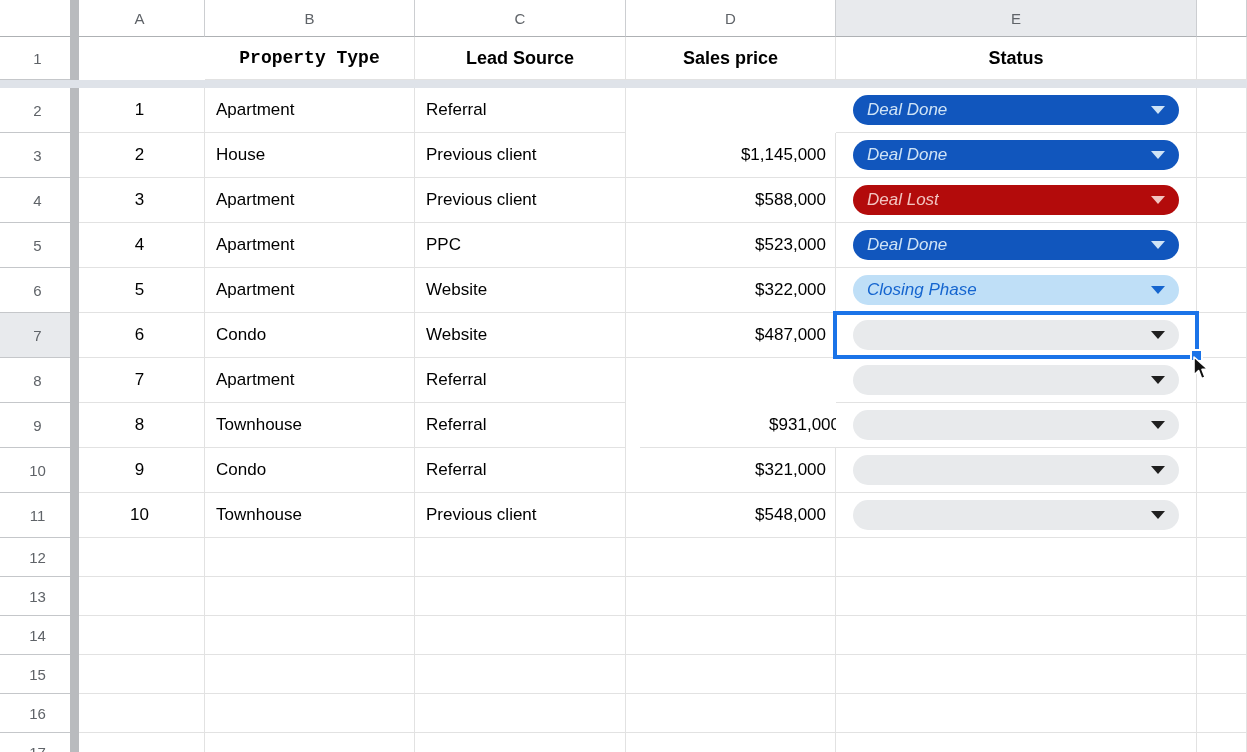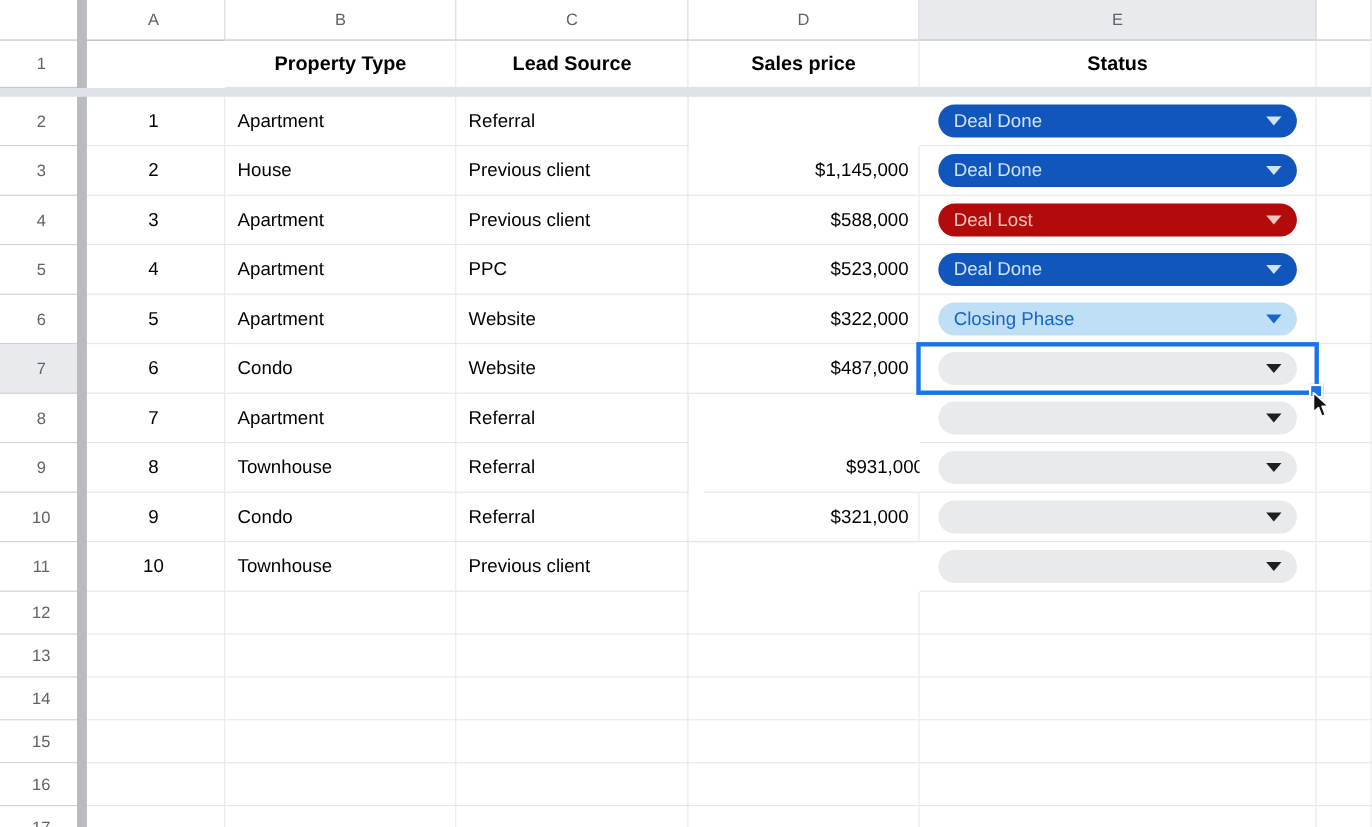--- a/index.html
+++ b/index.html
@@ -24,21 +24,21 @@
   .sel-head{background:#e8eaed;}
   .h1{font-weight:bold;font-size:18px;justify-content:center;}
   .a-center{justify-content:center;}
   .a-left{padding-left:11px;}
   .a-right{justify-content:flex-end;padding-right:9px;}
   .chip-cell{padding:0 17px;}
   .chip{
     height:30px;border-radius:15px;display:flex;align-items:center;
     flex:1 1 auto;min-width:0;padding:0 14px;font-size:17px;cursor:default;
   }
-  .chip-label{overflow:hidden;white-space:nowrap;}
+  .chip-label{overflow:hidden;white-space:nowrap;font-style:italic;}
   .chip-arrow{
     margin-left:auto;width:0;height:0;flex:0 0 auto;
     border-left:7px solid transparent;border-right:7px solid transparent;
     border-top:8px solid currentColor;
   }
   .freeze-col{position:absolute;left:70px;top:0;width:9px;height:752px;background:#b9bbbe;z-index:3;}
   .freeze-row{position:absolute;left:0;top:80px;width:1247px;height:8px;background:#dfe3e9;z-index:3;}
   .sel-border{
     position:absolute;left:833px;top:311px;width:366px;height:48px;box-sizing:border-box;
     border:4px solid #1a73e8;z-index:4;pointer-events:none;background:transparent;
@@ -71,21 +71,21 @@
     <div class="cell rowhead" style="left: 0px; top: 358px; width: 75px; height: 45px;">8</div>
     <div class="cell rowhead" style="left: 0px; top: 403px; width: 75px; height: 45px;">9</div>
     <div class="cell rowhead" style="left: 0px; top: 448px; width: 75px; height: 45px;">10</div>
     <div class="cell rowhead" style="left: 0px; top: 493px; width: 75px; height: 45px;">11</div>
     <div class="cell rowhead" style="left: 0px; top: 538px; width: 75px; height: 39px;">12</div>
     <div class="cell rowhead" style="left: 0px; top: 577px; width: 75px; height: 39px;">13</div>
     <div class="cell rowhead" style="left: 0px; top: 616px; width: 75px; height: 39px;">14</div>
     <div class="cell rowhead" style="left: 0px; top: 655px; width: 75px; height: 39px;">15</div>
     <div class="cell rowhead" style="left: 0px; top: 694px; width: 75px; height: 39px;">16</div>
     <div class="cell rowhead" style="left: 0px; top: 733px; width: 75px; height: 39px;">17</div>
-    <div class="cell h1" style="left: 205px; top: 37px; width: 210px; height: 43px;">Property Type</div>
+    <div class="cell h1" style="left: 205px; top: 37px; width: 210px; height: 43px; font-family: Liberation Mono, monospace;">Property Type</div>
     <div class="cell h1" style="left: 415px; top: 37px; width: 211px; height: 43px;">Lead Source</div>
     <div class="cell h1" style="left: 626px; top: 37px; width: 210px; height: 43px;">Sales price</div>
     <div class="cell h1" style="left: 836px; top: 37px; width: 361px; height: 43px;">Status</div>
     <div class="cell " style="left: 1197px; top: 37px; width: 50px; height: 43px;"></div>
     <div class="cell a-center" style="left: 75px; top: 88px; width: 130px; height: 45px;">1</div>
     <div class="cell a-left" style="left: 205px; top: 88px; width: 210px; height: 45px;">Apartment</div>
     <div class="cell a-left" style="left: 415px; top: 88px; width: 211px; height: 45px;">Referral</div>
     <div class="cell chip-cell" style="left: 836px; top: 88px; width: 361px; height: 45px;">
       <div class="chip" style="background: rgb(17, 86, 189); color: rgb(207, 227, 246);">
         <span class="chip-label">Deal Done</span>
@@ -176,20 +176,21 @@
     <div class="cell chip-cell" style="left: 836px; top: 448px; width: 361px; height: 45px;">
       <div class="chip" style="background: rgb(232, 234, 236); color: rgb(31, 31, 31);">
         <span class="chip-label"></span>
         <span class="chip-arrow"></span>
       </div>
     </div>
     <div class="cell " style="left: 1197px; top: 448px; width: 50px; height: 45px;"></div>
     <div class="cell a-center" style="left: 75px; top: 493px; width: 130px; height: 45px;">10</div>
     <div class="cell a-left" style="left: 205px; top: 493px; width: 210px; height: 45px;">Townhouse</div>
     <div class="cell a-left" style="left: 415px; top: 493px; width: 211px; height: 45px;">Previous client</div>
+    <div class="cell a-right" style="left: 626px; top: 493px; width: 210px; height: 45px;">$548,000</div>
     <div class="cell chip-cell" style="left: 836px; top: 493px; width: 361px; height: 45px;">
       <div class="chip" style="background: rgb(232, 234, 236); color: rgb(31, 31, 31);">
         <span class="chip-label"></span>
         <span class="chip-arrow"></span>
       </div>
     </div>
     <div class="cell " style="left: 1197px; top: 493px; width: 50px; height: 45px;"></div>
     <div class="cell " style="left: 75px; top: 538px; width: 130px; height: 39px;"></div>
     <div class="cell " style="left: 205px; top: 538px; width: 210px; height: 39px;"></div>
     <div class="cell " style="left: 415px; top: 538px; width: 211px; height: 39px;"></div>

